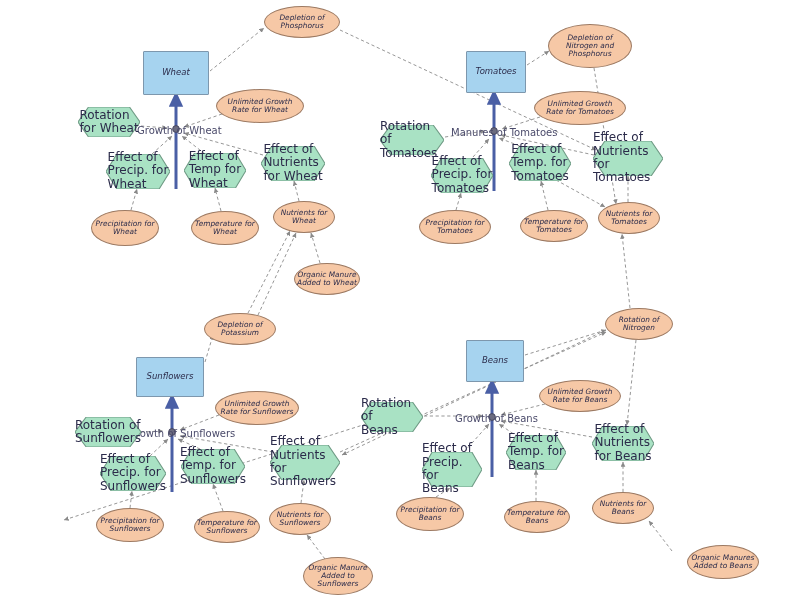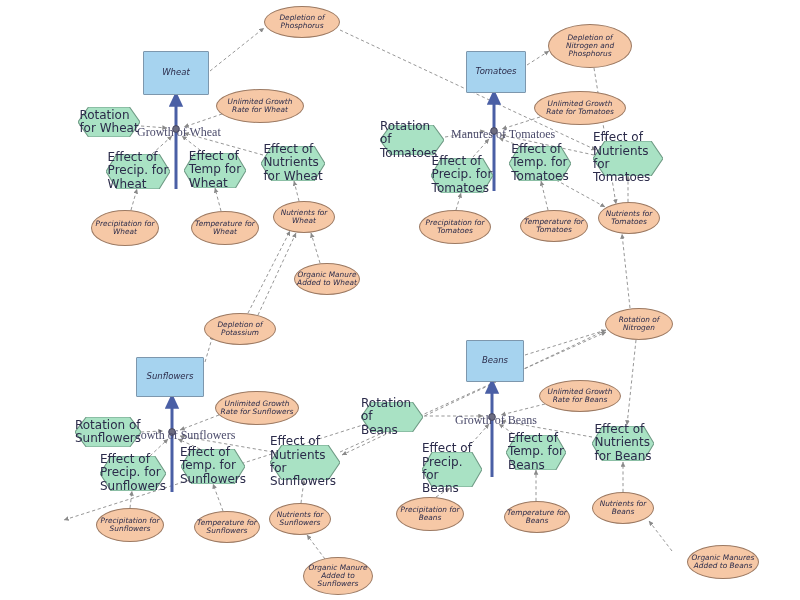--- a/index.html
+++ b/index.html
@@ -62,25 +62,24 @@
     display: flex;
     align-items: center;
     justify-content: center;
     font-size: 12px;
     color: #2b2b4a;
     line-height: 1.12;
     white-space: pre-line;
   }
   .flow-label {
     position: absolute;
-    font-size: 12px;
+    font-size: 10px;
     color: #4a4a6a;
     white-space: nowrap;
     text-align: center;
-    font-family: Liberation Serif, serif;
   }
 </style>
 </head>
 <body>
 
 <div id="canvas">
 
   <svg id="edges" viewBox="0 0 800 600">
     <defs>
       <marker id="arrow-conn" markerWidth="7" markerHeight="7" refX="5.2" refY="2.6" orient="auto" markerUnits="strokeWidth">

